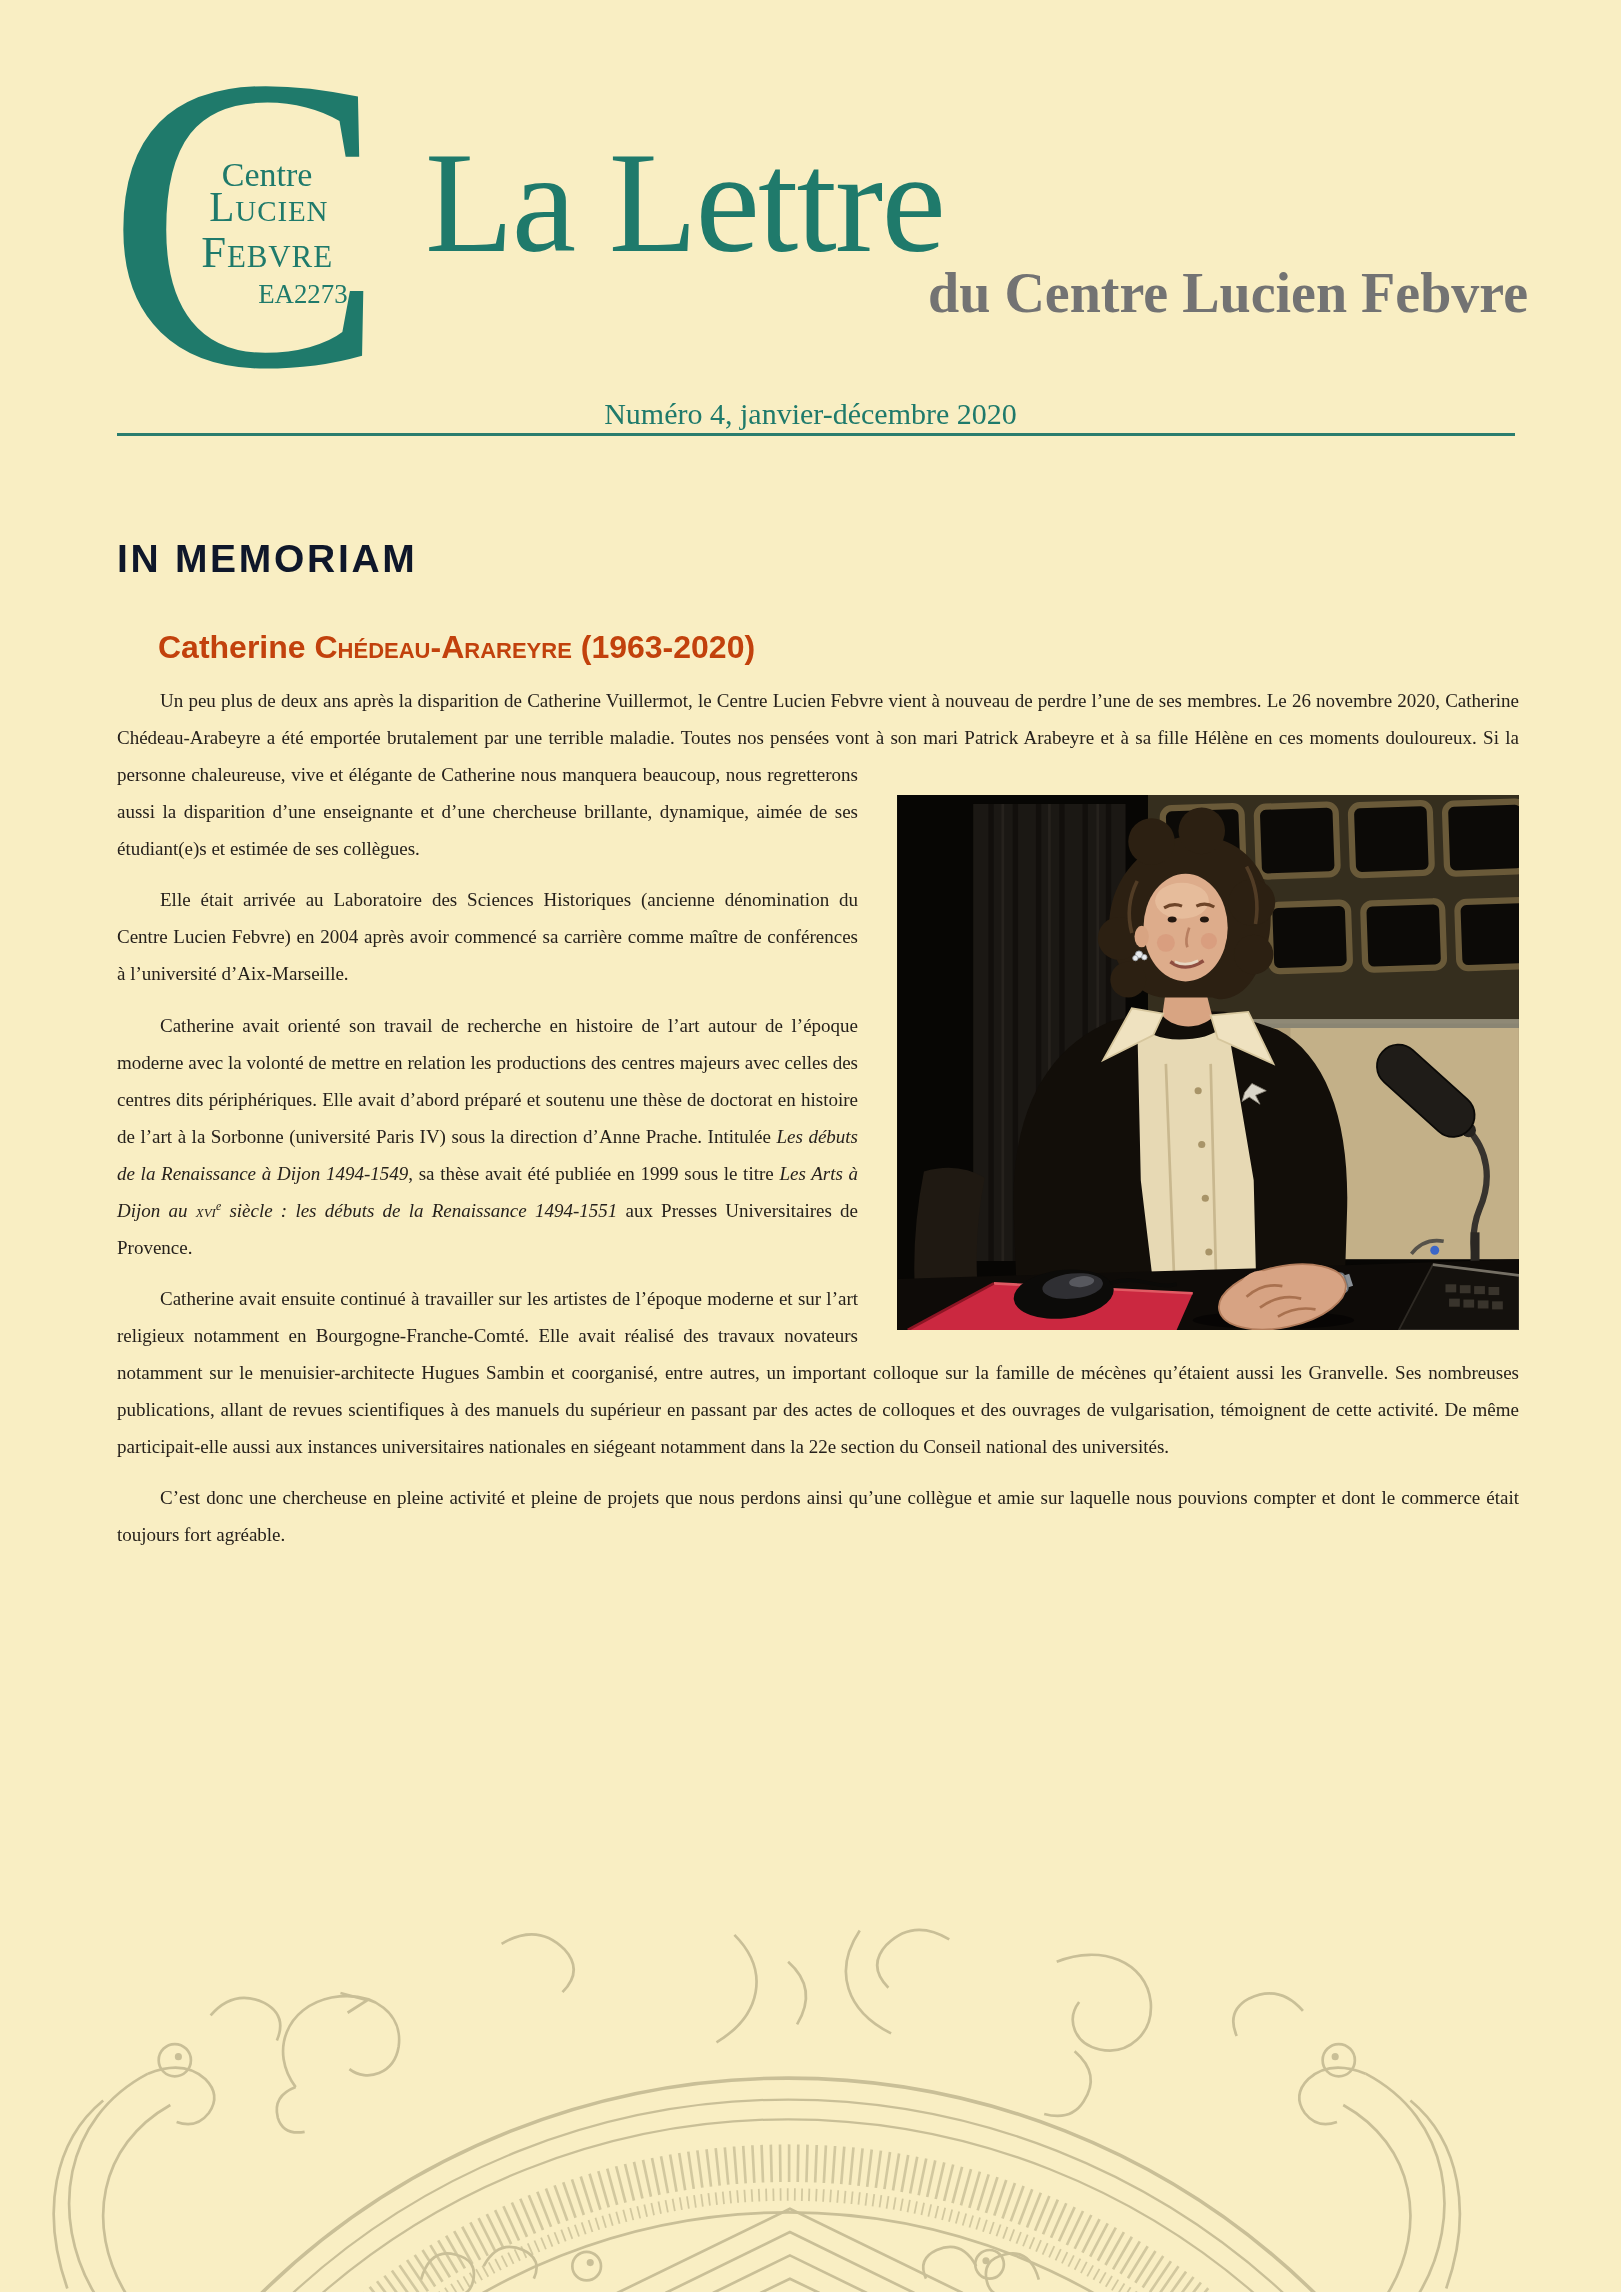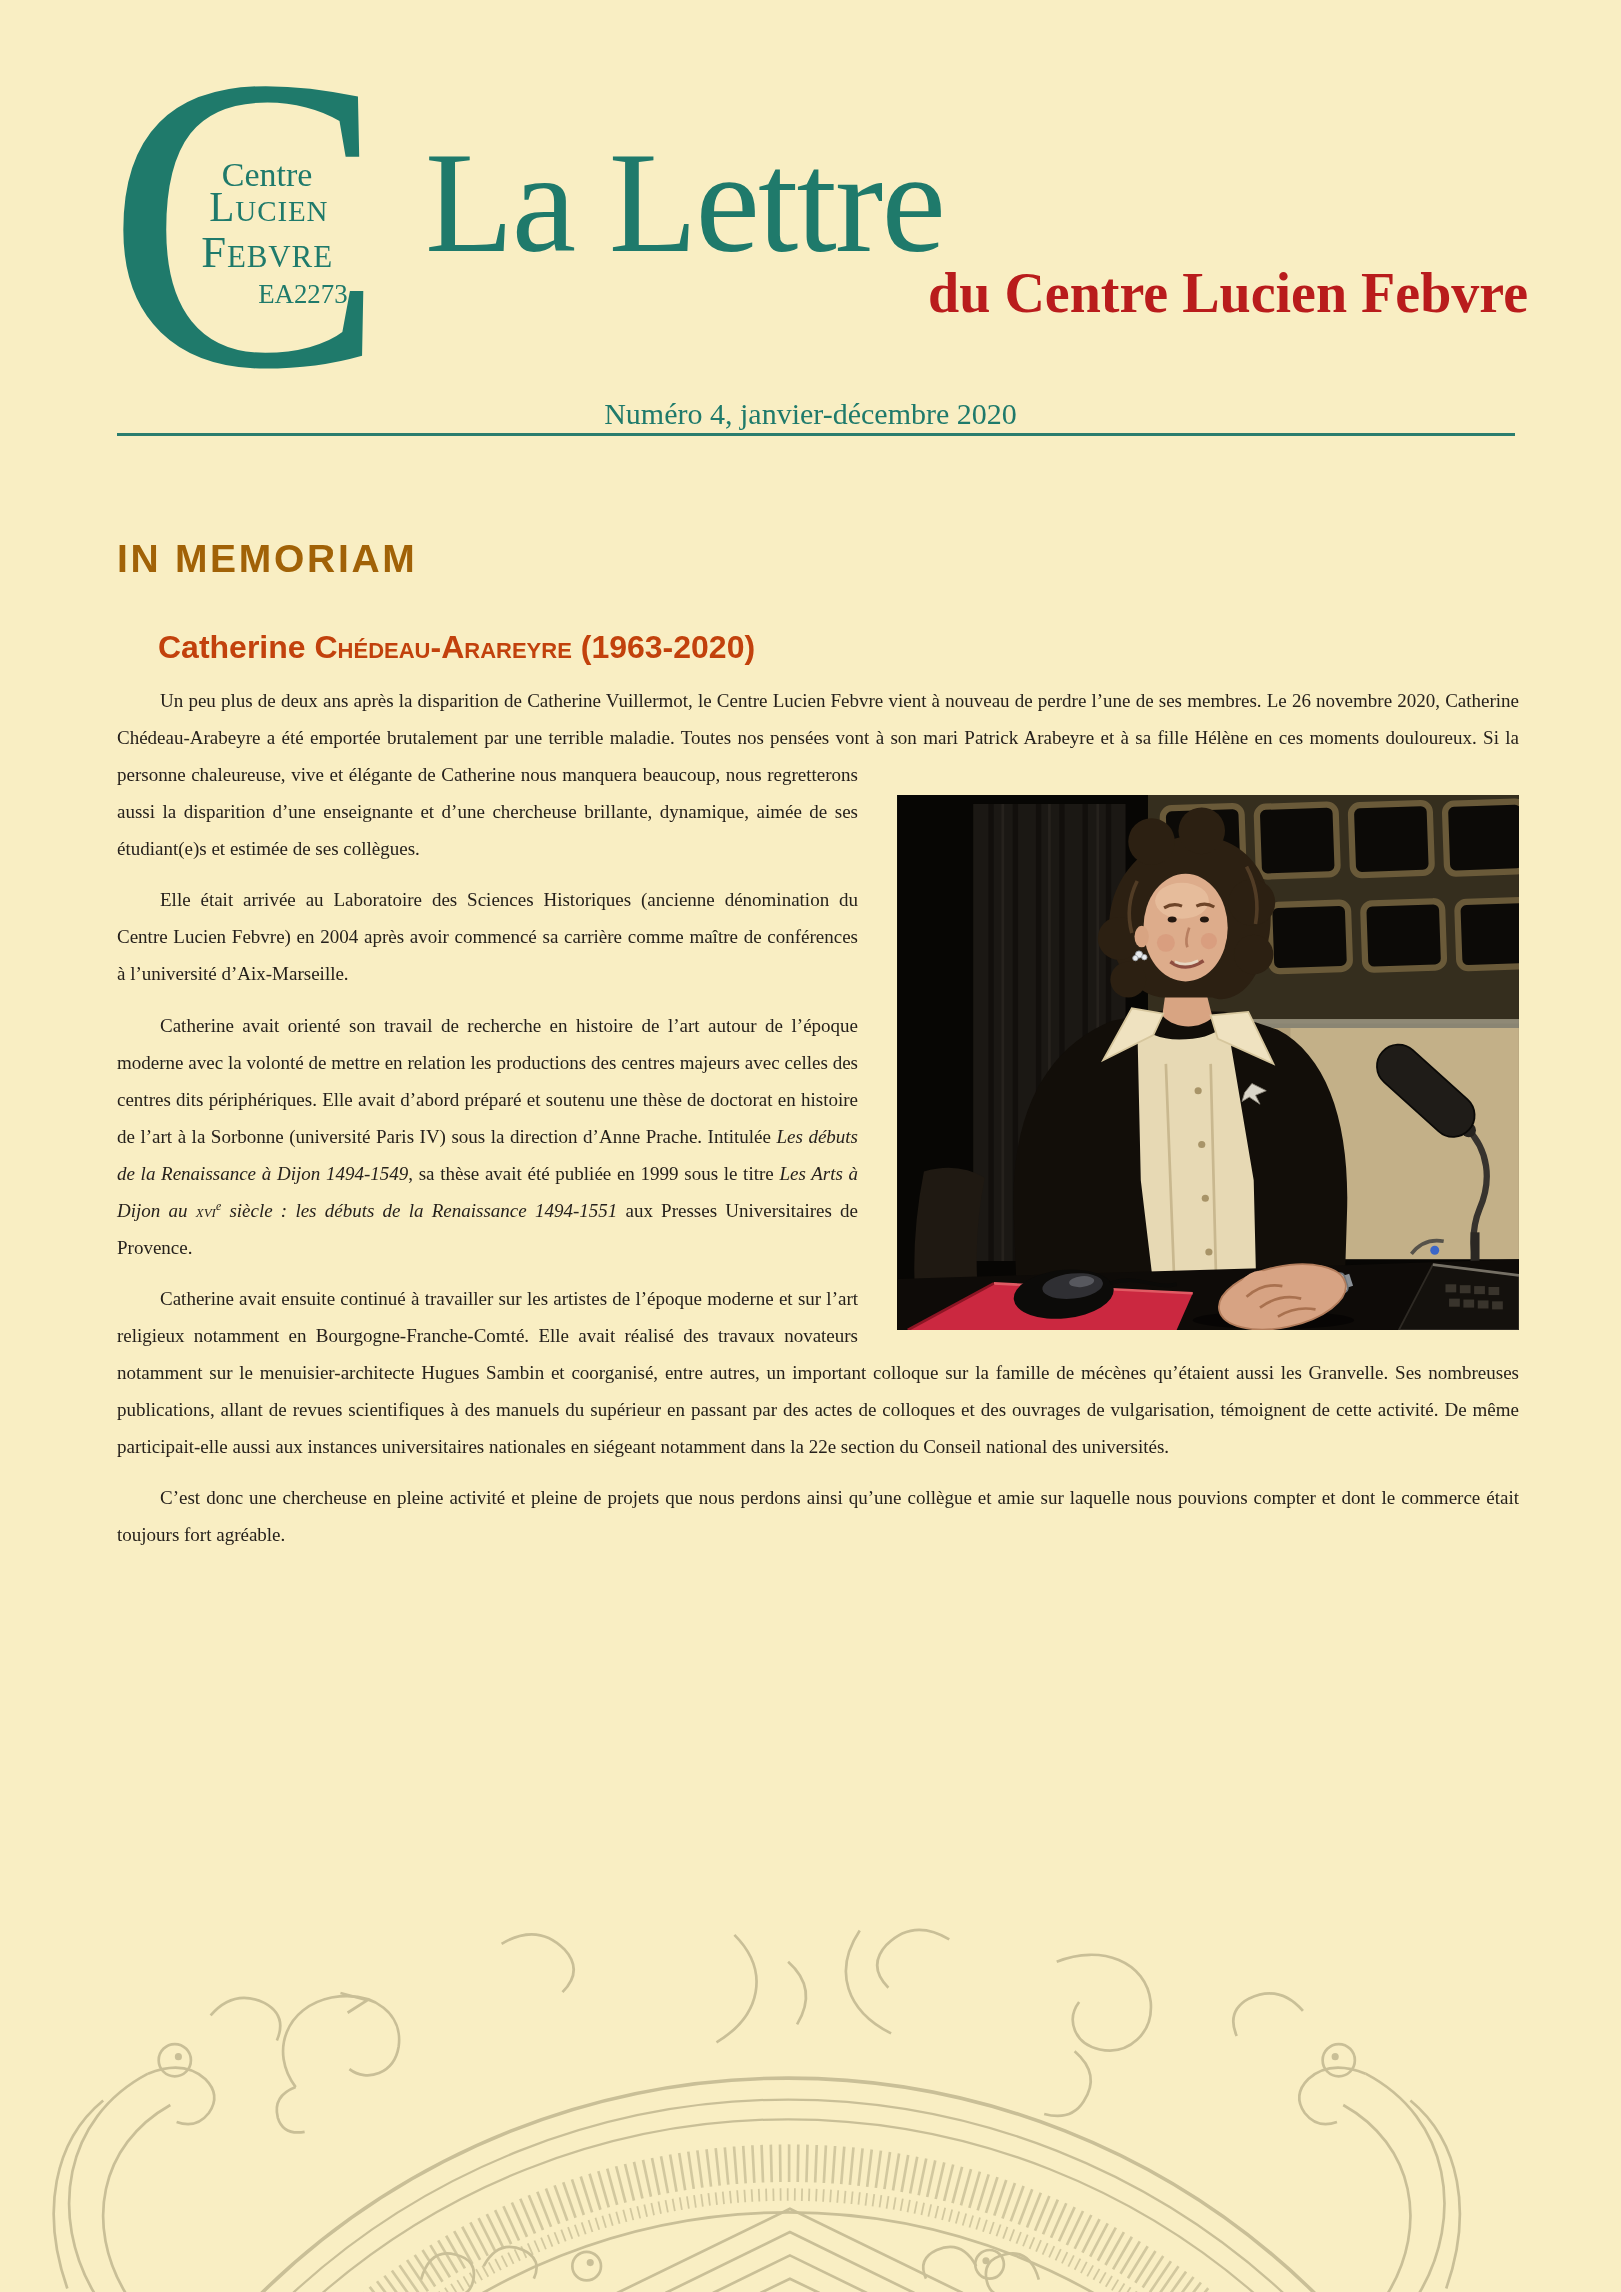--- a/index.html
+++ b/index.html
@@ -13,40 +13,40 @@
   
   .logo-svg{position:absolute;left:90px;top:72px;width:322px;height:322px;}
   .masthead-title{
     position:absolute;left:425px;top:130px;
     font-size:145px;line-height:1;font-weight:normal;letter-spacing:-1.8px;
     color:#1f7a6b;white-space:nowrap;
   }
   .masthead-subtitle{
     position:absolute;right:93px;top:265px;
     font-size:56px;line-height:1;font-weight:bold;
-    color:#b91c1c;white-space:nowrap;margin-left:16px;
+    color:#737373;white-space:nowrap;margin-left:16px;
   }
   .issue-line{
     position:absolute;left:0;top:397px;width:100%;
     text-align:center;font-size:30px;color:#1f7a6b;
   }
   .header-rule{
     position:absolute;left:117px;top:433px;width:1398px;height:2.7px;
     background:#2a7d6e;
   }
   
   .content{
     position:absolute;left:117px;top:537px;width:1402px;z-index:2;
     color:#26211c;
   }
   .section-title{
     margin:0;
     font-family:"Liberation Sans","DejaVu Sans",sans-serif;
     font-size:39px;font-weight:bold;letter-spacing:2.7px;
-    color:#a16207;
+    color:#0f172a;
   }
   .obituary-heading{
     margin:48px 0 0 41px;
     font-family:"Liberation Sans","DejaVu Sans",sans-serif;
     font-size:32px;font-weight:bold;color:#c2410c;
   }
   .obituary-heading .scname{font-variant:small-caps;}
   .article{
     margin-top:16px;
     font-size:19px;line-height:37px;

